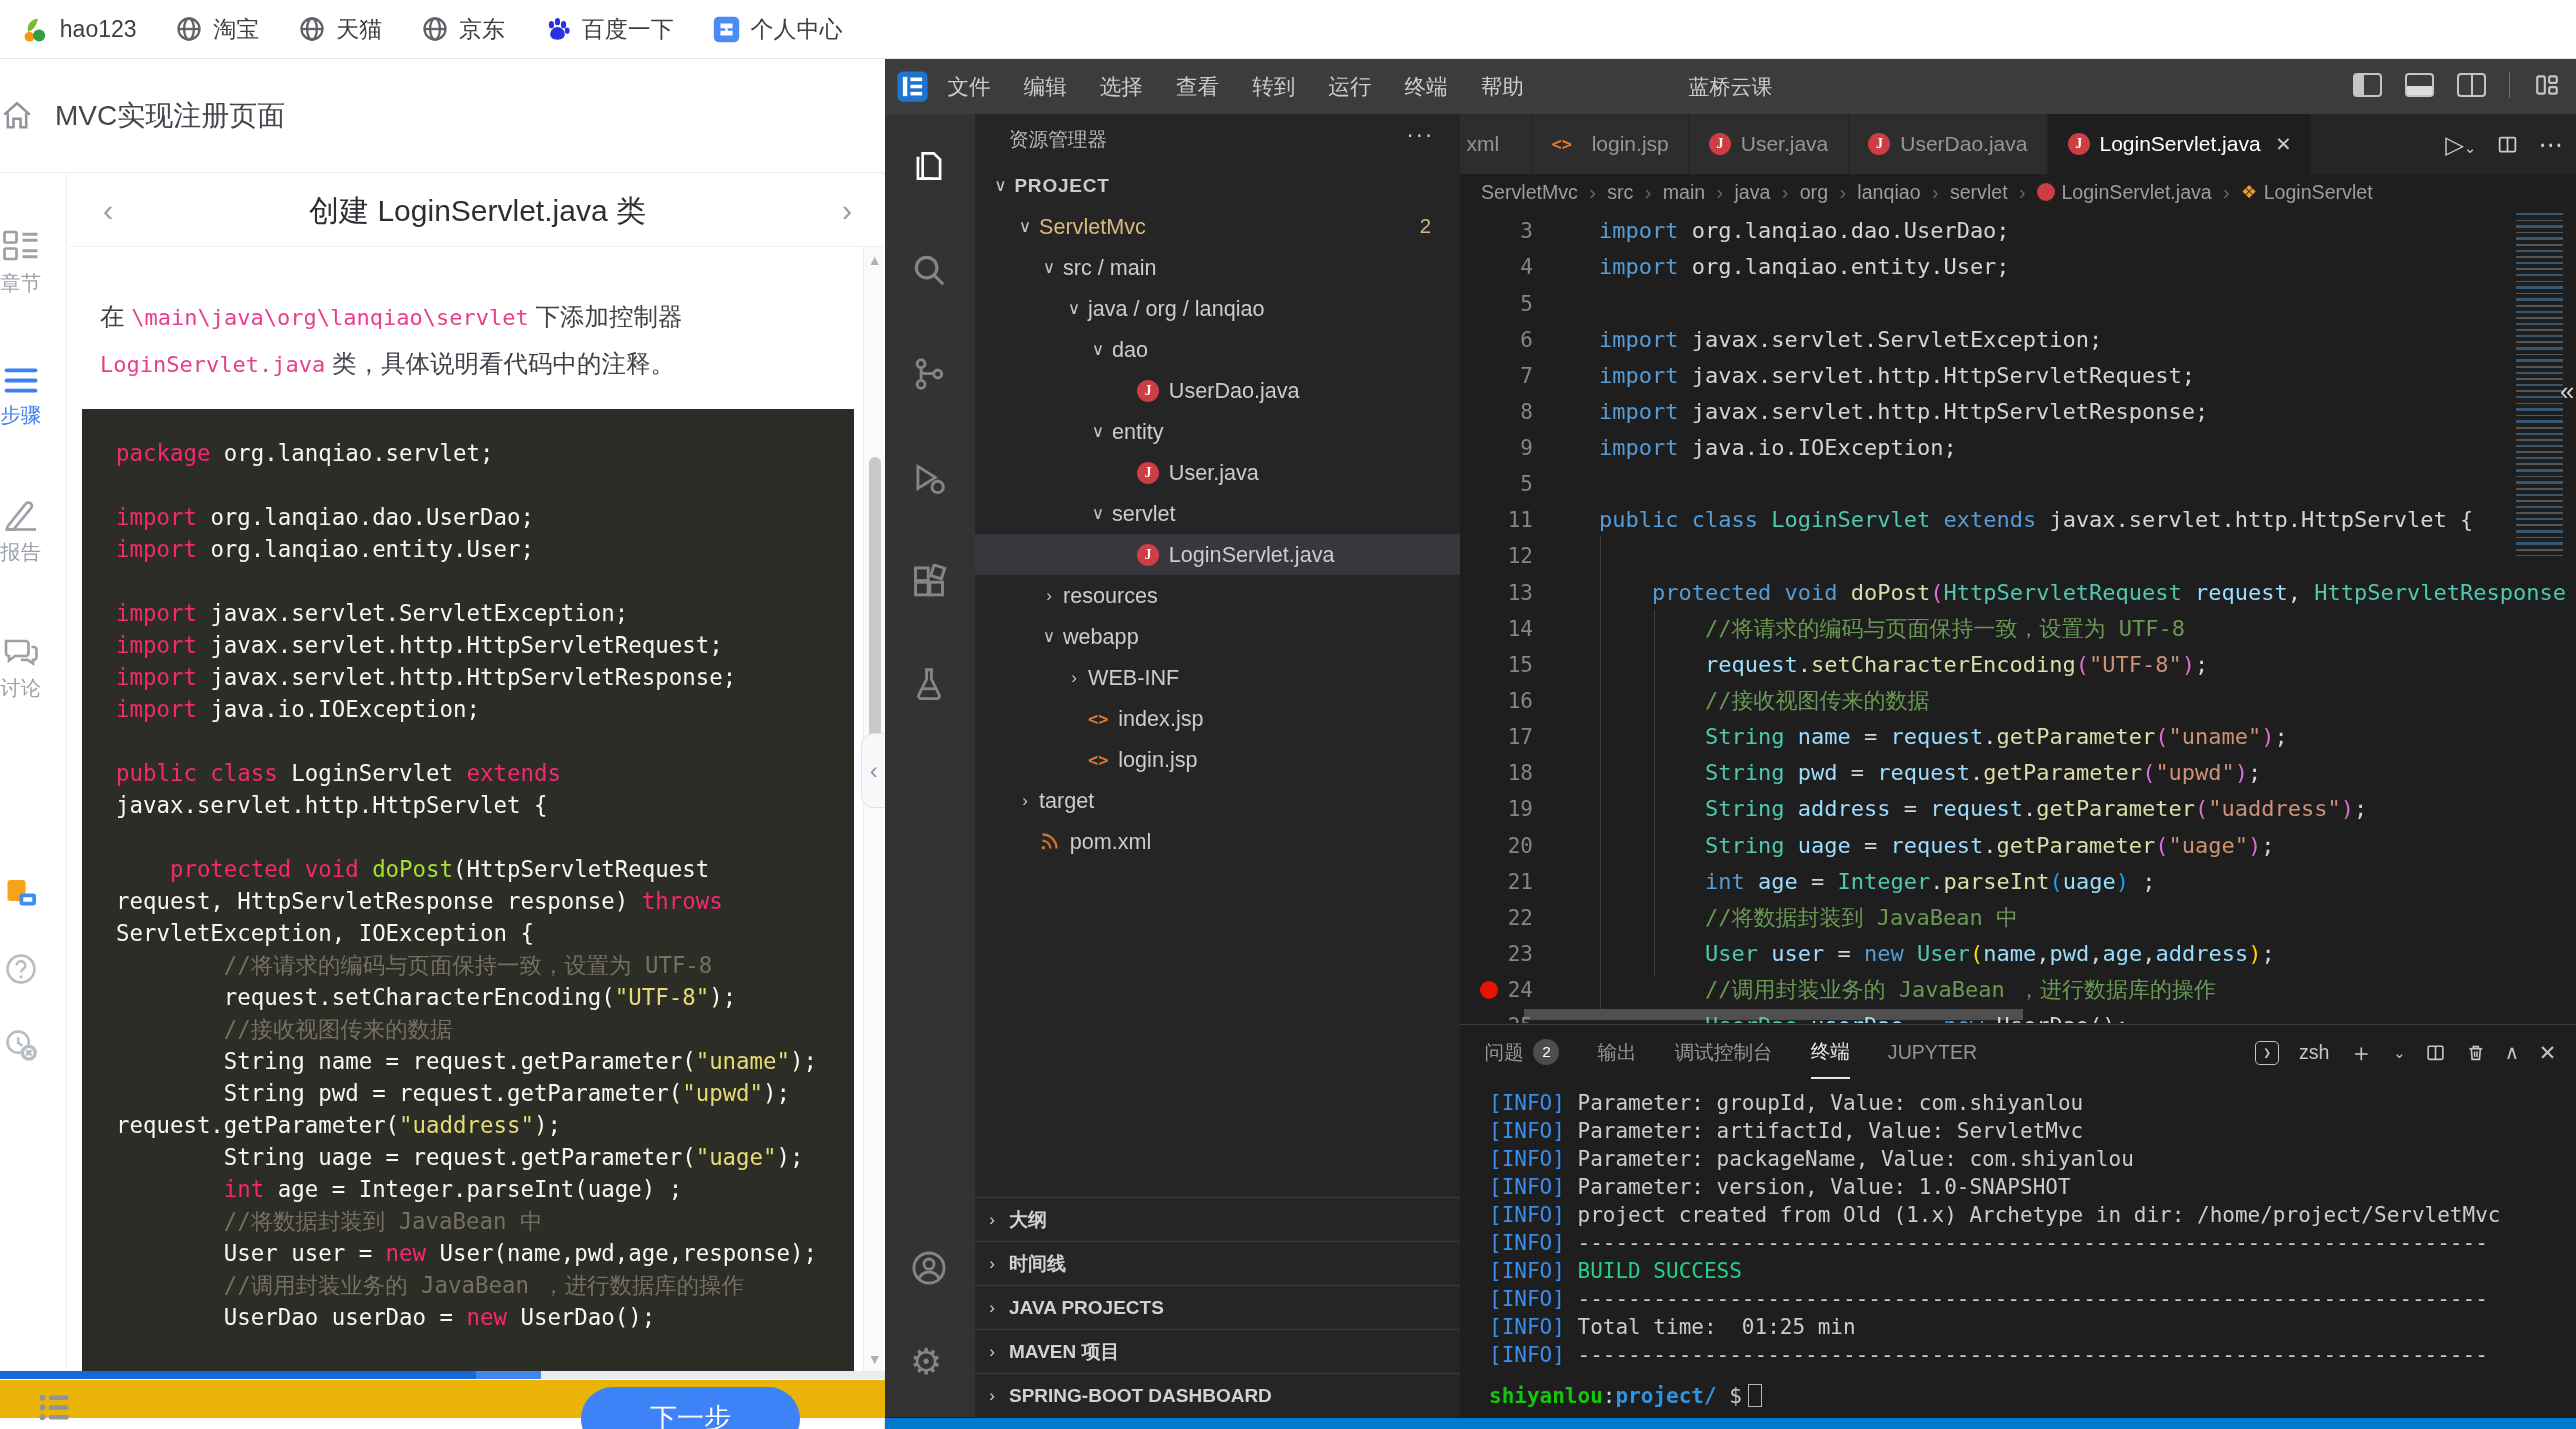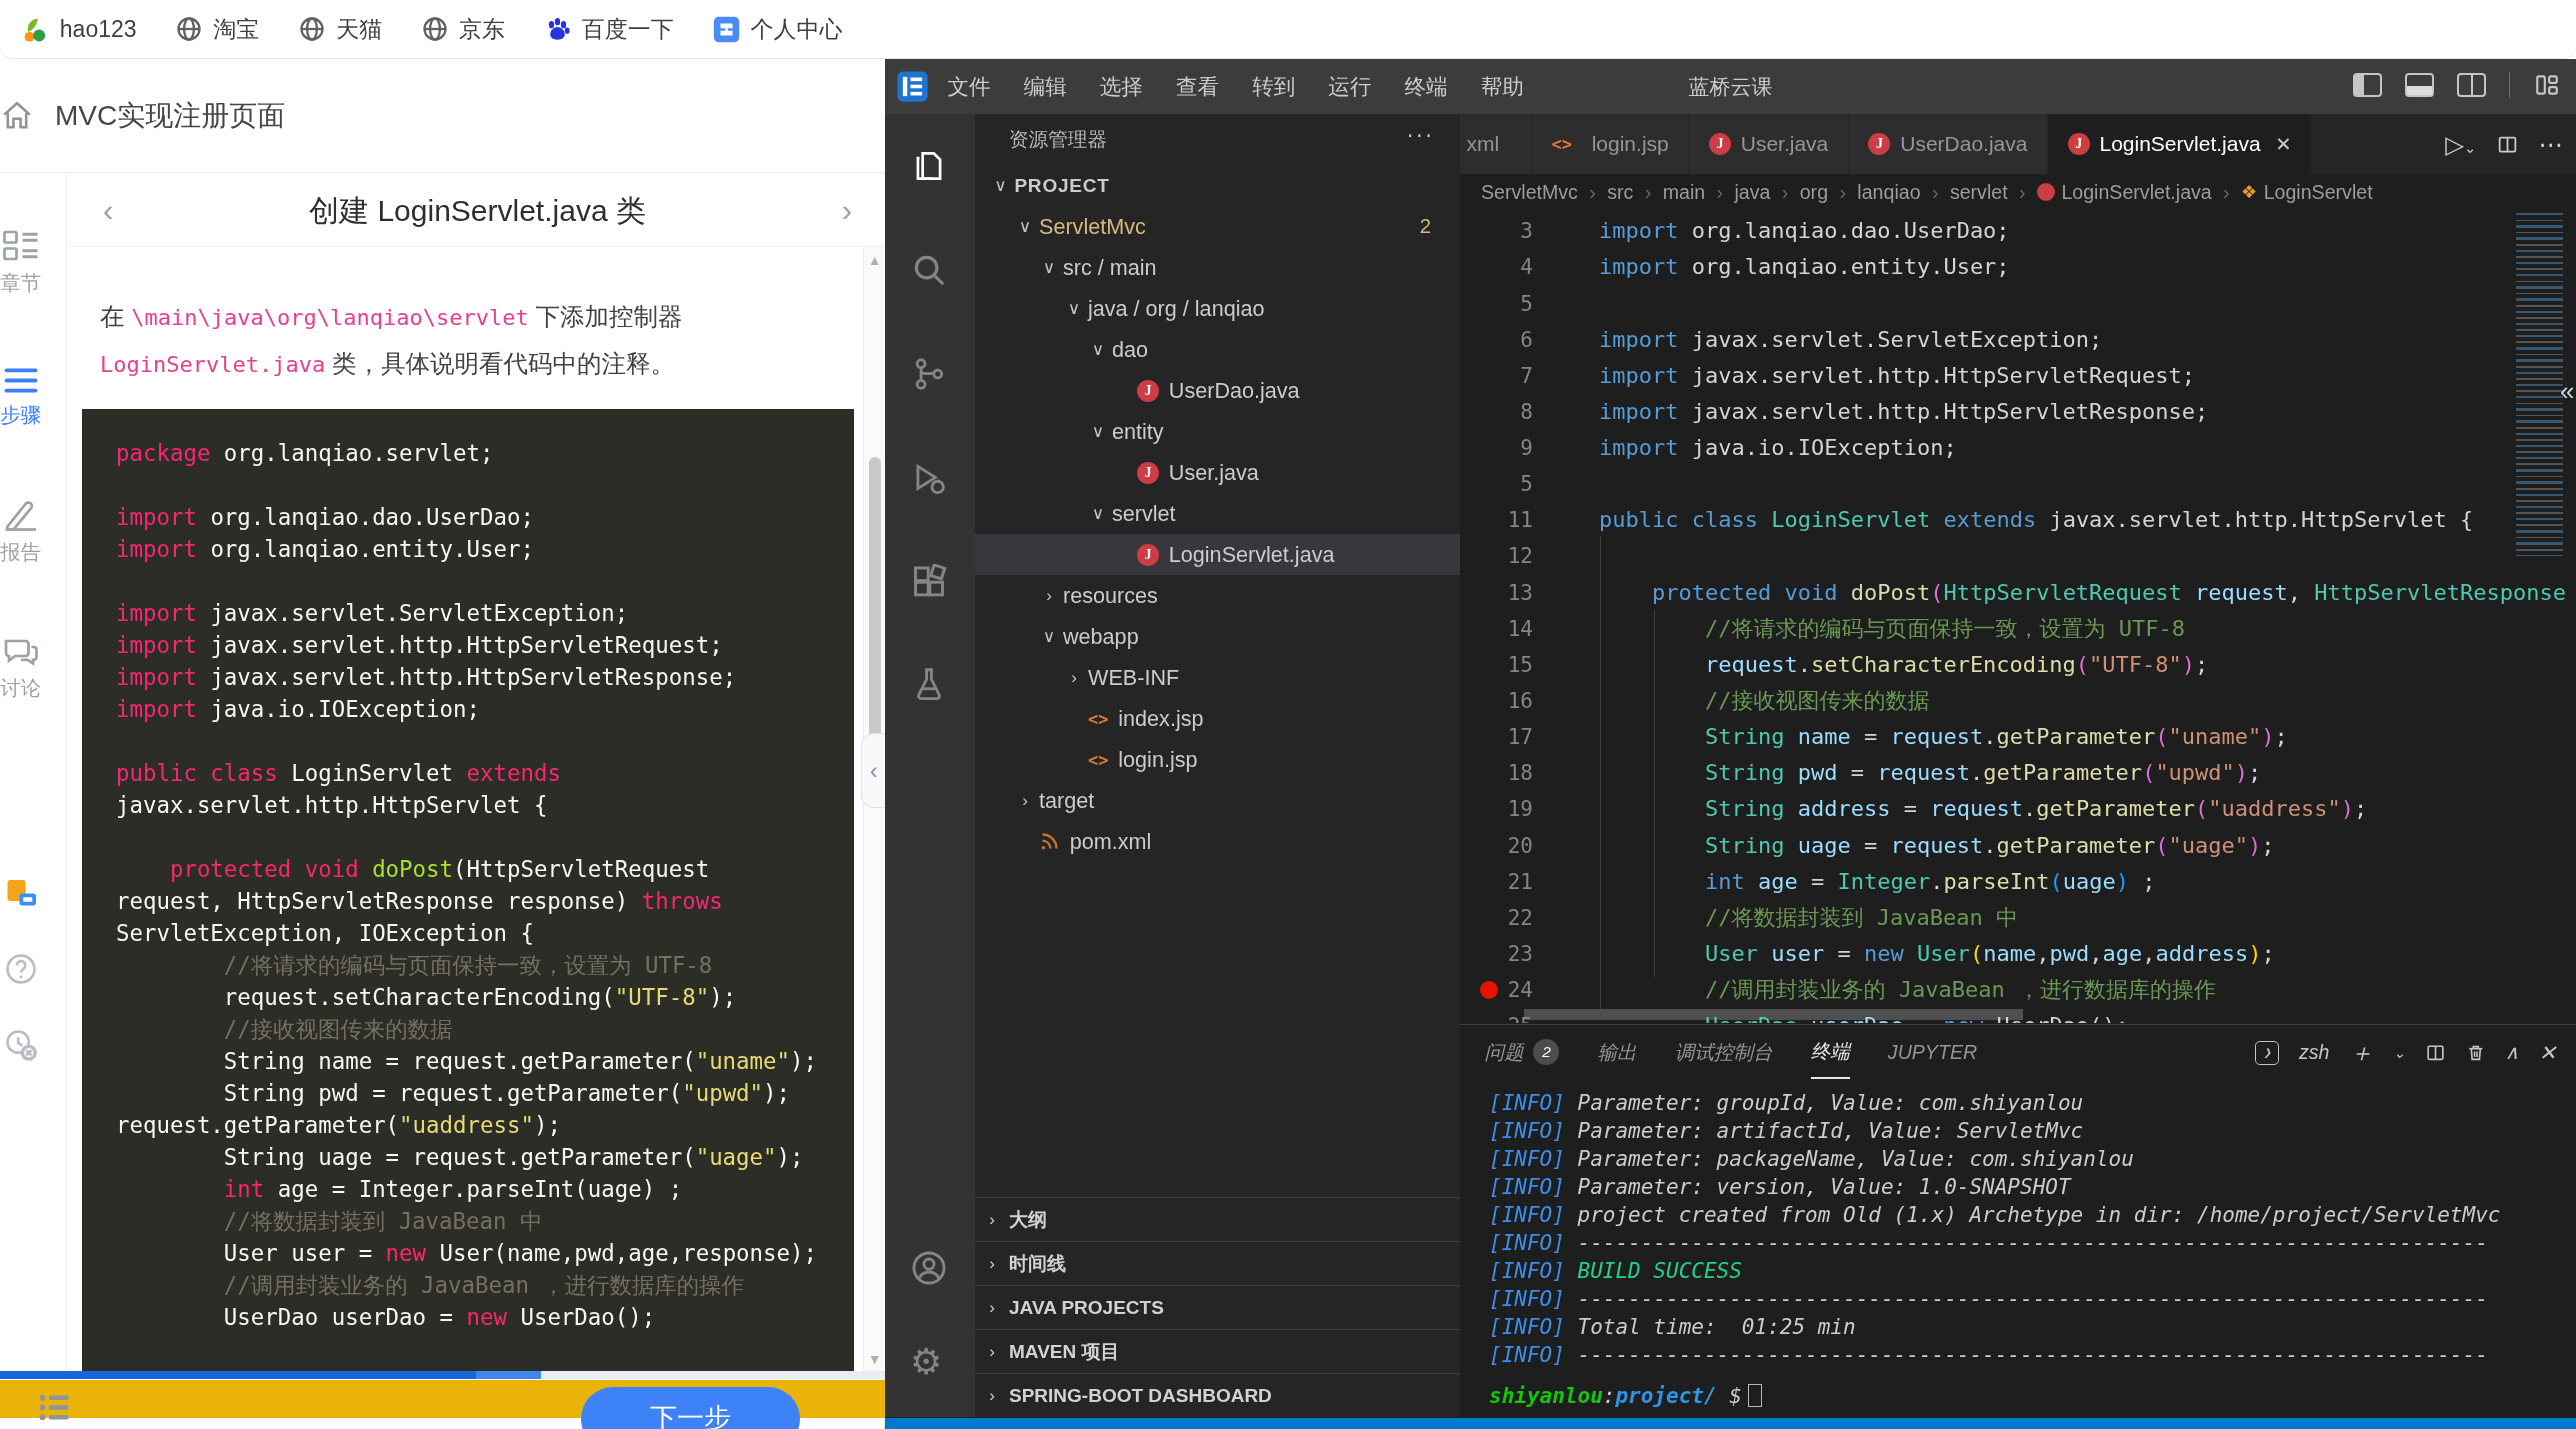--- a/index.html
+++ b/index.html
@@ -5,21 +5,21 @@
   * { margin:0; padding:0; box-sizing:border-box; }
   html,body { background:#fff; }
   .screen { position:relative; width:2576px; height:1429px; overflow:hidden;
             font-family:"Liberation Sans",sans-serif; background:#fff; }
   .abs { position:absolute; }
   svg { display:block; }
 
   
   .bmbar { left:0; top:0; width:2576px; height:59px; background:#fff;
            border-bottom:1.6px solid #e4e6e8; display:flex; align-items:center;
-           padding-left:21px; gap:38px;border-radius:13px; }
+           padding-left:21px; gap:38px; }
   .bm { display:flex; align-items:center; gap:9.8px; font-size:23px; color:#3c4043; cursor:default; }
   .bm .ico { width:29px; height:29px; display:flex; align-items:center; justify-content:center; }
 
   
   .tutorial { left:0; top:59px; width:885px; height:1370px; background:#fff; border-right:1.6px solid #e3e3e3; }
   .tut-header { position:absolute; left:0; top:0; width:885px; height:114px; display:flex; align-items:center;
                 gap:21px; border-bottom:1.6px solid #ececec; background:#fff; }
   .tut-title { font-size:28px; color:#42464d; }
   .rail { position:absolute; left:0; top:116px; width:67px; height:1197px; border-right:1.6px solid #ececec;
           display:flex; flex-direction:column; align-items:center; padding-top:54px; gap:69px; overflow:hidden; background:#fff;}
@@ -105,21 +105,21 @@
   .bp { position:absolute; left:19.6px; top:9px; width:18px; height:18px; border-radius:50%; background:#e51400; }
   .c-k{color:#569cd6}.c-t{color:#4ec9b0}.c-m{color:#dcdcaa}.c-v{color:#9cdcfe}.c-s{color:#ce9178}
   .c-c{color:#6a9955}.c-p{color:#d4d4d4}.c-P{color:#da70d6}.c-B{color:#179fff}.c-Y{color:#ffd700}
   .iguide { position:absolute; width:0.8px; background:#404040; }
   .minimap { position:absolute; right:13px; top:3.3px; width:47px; height:343px;
              background:repeating-linear-gradient(180deg, rgba(86,156,214,.45) 0 2.4px, transparent 2.4px 6.5px,
              rgba(212,212,212,.30) 6.5px 8.2px, transparent 8.2px 12.2px); }
   .expand { position:absolute; right:1.6px; top:166px; color:#d0d0d0; font-size:26px;}
   .hscroll { position:absolute; left:64px; bottom:3.3px; width:499px; height:10.6px; background:rgba(121,121,121,.55); }
 
-  .panel { position:absolute; left:0; top:910px; right:0; height:394px; background:#1e1e1e; border-top:1.6px solid #404040;font-style:italic;}
+  .panel { position:absolute; left:0; top:910px; right:0; height:394px; background:#1e1e1e; border-top:1.6px solid #404040;}
   .ptabs { position:absolute; left:24.5px; top:0; height:54px; display:flex; gap:38px; align-items:center; font-size:19.6px; color:#969696;}
   .ptab { display:flex; align-items:center; gap:9.8px; height:54px; }
   .ptab.active { color:#e7e7e7; border-bottom:2.4px solid #e7e7e7; }
   .pbadge { width:26px; height:26px; border-radius:50%; background:#4d4d4d; color:#ffffff; font-size:15.5px;
             display:flex; align-items:center; justify-content:center;}
   .pactions { position:absolute; right:19.6px; top:11.4px; display:flex; gap:19.6px; align-items:center; color:#c5c5c5; font-size:21px;}
   .zshbox { width:24.5px; height:24.5px; border:1.6px solid #c5c5c5; border-radius:4.9px; color:#c5c5c5; font-size:13px;
             display:flex; align-items:center; justify-content:center; font-family:"DejaVu Sans Mono",monospace;}
   .term { position:absolute; left:29px; top:64px; right:8.2px; }
   .tline { font-family:"DejaVu Sans Mono",monospace; font-size:21px; line-height:28px; white-space:pre; color:#cccccc;}

